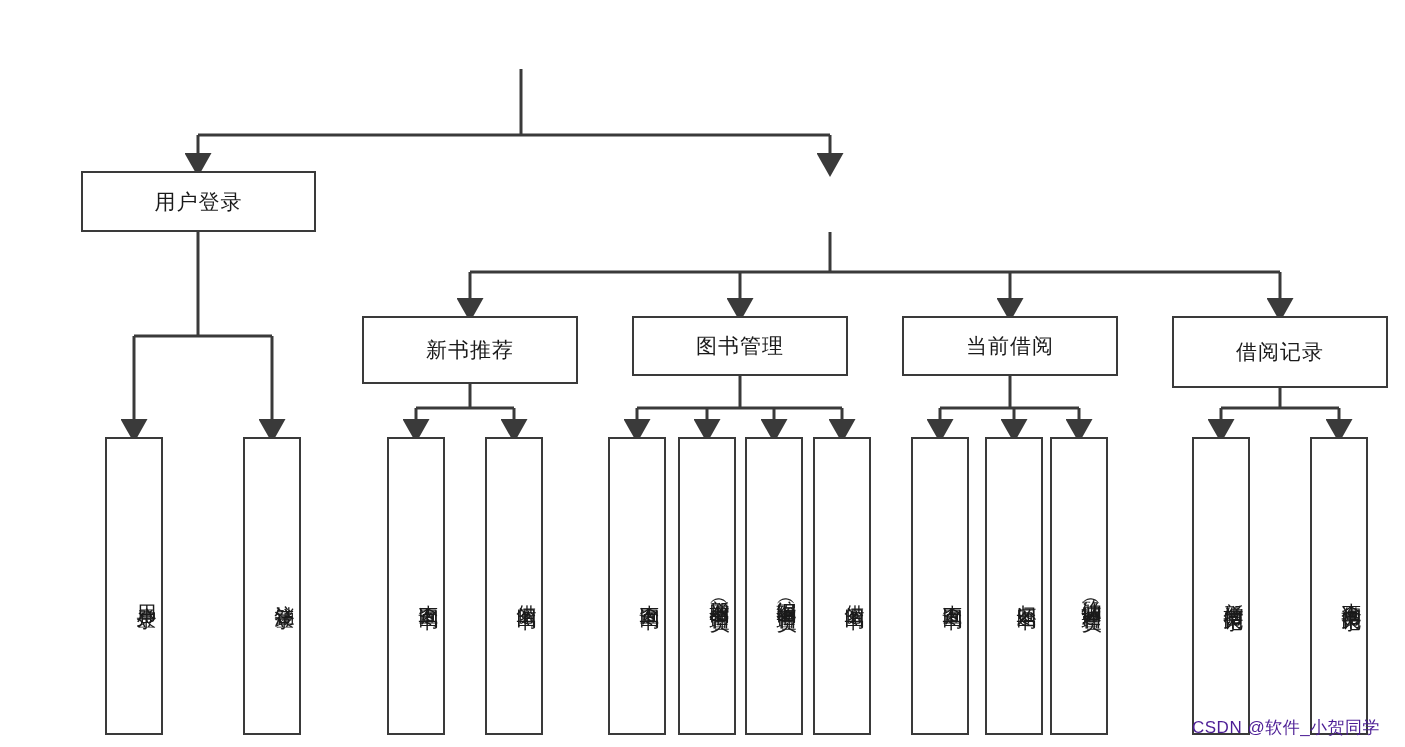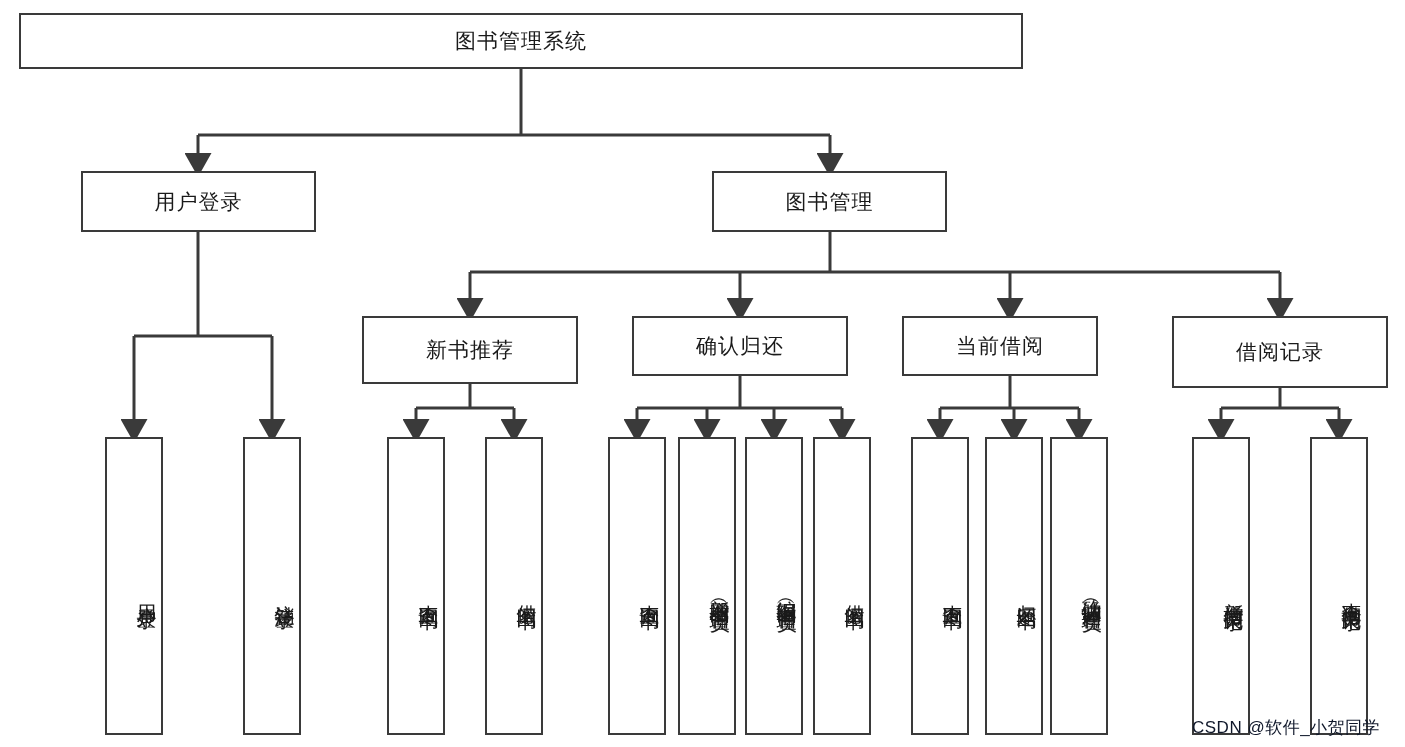--- a/index.html
+++ b/index.html
@@ -50,21 +50,21 @@
     justify-content: center;
   }
   .node.v .vlabel {
     writing-mode: vertical-rl;
     text-orientation: upright;
     white-space: nowrap;
   }
   .watermark {
     position: absolute;
     font-size: 17px;
-    color: #0f172a;
+    color: #4c1d95;
     white-space: nowrap;
     letter-spacing: 0.5px;
   }
 </style>
 </head>
 <body>
 
 <div id="canvas">
 
   <svg class="wires" viewBox="0 0 1405 747" xmlns="http://www.w3.org/2000/svg">
@@ -122,38 +122,32 @@
     </g>
 
     <g stroke="#3a3a3a" stroke-width="3" fill="none">
       <path d="M1280,376 L1280,408"></path>
       <path d="M1221,408 L1339,408"></path>
       <path d="M1221,408 L1221,422" marker-end="url(#arrow)"></path>
       <path d="M1339,408 L1339,422" marker-end="url(#arrow)"></path>
     </g>
   </svg>
 
-  <div class="node h" style="left:19px; top:13px; width:1004px; height:56px;">
-    <span>图书管理系统</span>
-  </div>
 
   <div class="node h" style="left:81px; top:171px; width:235px; height:61px;">
     <span>用户登录</span>
-  </div>
-  <div class="node h" style="left:712px; top:171px; width:235px; height:61px;">
-    <span>图书管理</span>
   </div>
 
   <div class="node h" style="left:362px; top:316px; width:216px; height:68px;">
     <span>新书推荐</span>
   </div>
   <div class="node h" style="left:632px; top:316px; width:216px; height:60px;">
-    <span>确认归还</span>
+    <span>图书管理</span>
   </div>
-  <div class="node h" style="left:902px; top:316px; width:196px; height:60px;">
+  <div class="node h" style="left:902px; top:316px; width:216px; height:60px;">
     <span>当前借阅</span>
   </div>
   <div class="node h" style="left:1172px; top:316px; width:216px; height:72px;">
     <span>借阅记录</span>
   </div>
 
   <div class="node v" style="left:105px; top:437px; width:58px; height:298px;">
     <span class="vlabel">用户登录</span>
   </div>
   <div class="node v" style="left:243px; top:437px; width:58px; height:298px;">

